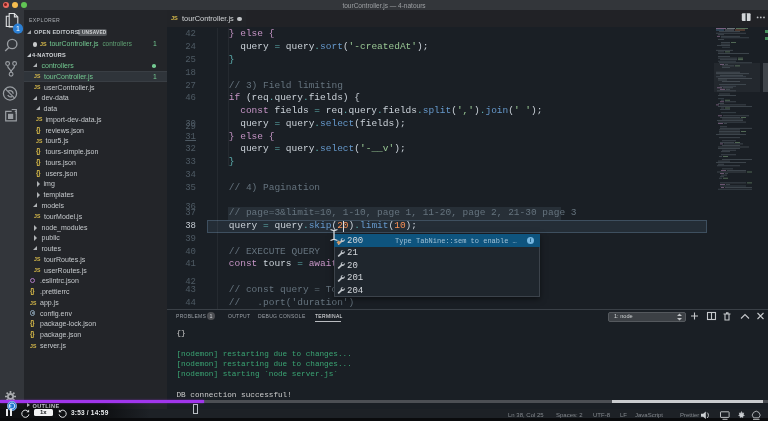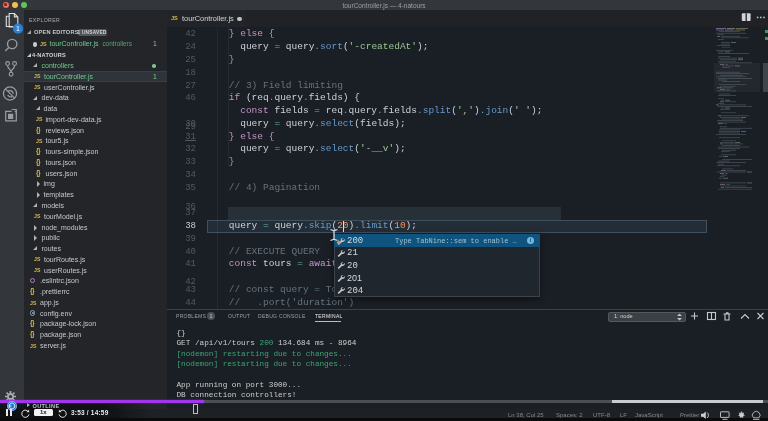--- a/index.html
+++ b/index.html
@@ -164,21 +164,21 @@
 <div class="cl" style="left:206.00px;top:130.64px;height:12.78px;line-height:12.78px;"><span style="color:">    </span><span style="color:#c594c5">} else {</span></div>
 <div class="gn" style="top:143.42px;height:12.78px;line-height:12.78px;color:#4e5a64;">32</div>
 <div class="cl" style="left:206.00px;top:143.42px;height:12.78px;line-height:12.78px;"><span style="color:">      </span><span style="color:#ccd3da">query </span><span style="color:#5fb3b3">=</span><span style="color:#ccd3da"> query</span><span style="color:#5fb3b3">.</span><span style="color:#6699cc">select</span><span style="color:#ccd3da">(</span><span style="color:#99c794">'-__v'</span><span style="color:#ccd3da">);</span></div>
 <div class="gn" style="top:156.20px;height:12.78px;line-height:12.78px;color:#4e5a64;">33</div>
 <div class="cl" style="left:206.00px;top:156.20px;height:12.78px;line-height:12.78px;"><span style="color:">    </span><span style="color:#5fb3b3">}</span></div>
 <div class="gn" style="top:168.98px;height:12.78px;line-height:12.78px;color:#4e5a64;">34</div>
 <div class="gn" style="top:181.76px;height:12.78px;line-height:12.78px;color:#4e5a64;">35</div>
 <div class="cl" style="left:206.00px;top:181.76px;height:12.78px;line-height:12.78px;"><span style="color:">    </span><span style="color:#65737e">// 4) Pagination</span></div>
 <div class="gn" style="top:201px;height:12.78px;line-height:12.78px;color:#4e5a64;">36</div>
 <div class="gn" style="top:207.32px;height:12.78px;line-height:12.78px;color:#4e5a64;">37</div>
-<div class="cl" style="left:206.00px;top:207.32px;height:12.78px;line-height:12.78px;"><span style="color:">    </span></div>
+<div class="cl" style="left:206.00px;top:207.32px;height:12.78px;line-height:12.78px;"><span style="color:">    </span><span style="color:#65737e">// page=3&amp;limit=10, 1-10, page 1, 11-20, page 2, 21-30 page 3</span></div>
 <div class="gn" style="top:220.10px;height:12.78px;line-height:12.78px;color:#c5ccd3;">38</div>
 <div class="cl" style="left:206.00px;top:220.10px;height:12.78px;line-height:12.78px;"><span style="color:">    </span><span style="color:#ccd3da">query </span><span style="color:#5fb3b3">=</span><span style="color:#ccd3da"> query</span><span style="color:#5fb3b3">.</span><span style="color:#6699cc">skip</span><span style="color:#ccd3da">(</span><span style="color:#f99157">20</span><span style="color:#ccd3da">)</span><span style="color:#5fb3b3">.</span><span style="color:#6699cc">limit</span><span style="color:#ccd3da">(</span><span style="color:#f99157">10</span><span style="color:#ccd3da">);</span></div>
 <div class="gn" style="top:232.88px;height:12.78px;line-height:12.78px;color:#4e5a64;">39</div>
 <div class="gn" style="top:245.66px;height:12.78px;line-height:12.78px;color:#4e5a64;">40</div>
 <div class="cl" style="left:206.00px;top:245.66px;height:12.78px;line-height:12.78px;"><span style="color:">    </span><span style="color:#65737e">// EXECUTE QUERY</span></div>
 <div class="gn" style="top:258.44px;height:12.78px;line-height:12.78px;color:#4e5a64;">41</div>
 <div class="cl" style="left:206.00px;top:258.44px;height:12.78px;line-height:12.78px;"><span style="color:">    </span><span style="color:#c594c5">const</span><span style="color:#ccd3da"> tours </span><span style="color:#5fb3b3">=</span><span style="color:#ccd3da"> </span><span style="color:#c594c5">await</span><span style="color:#ccd3da"> query;</span></div>
 <div class="gn" style="top:276px;height:12.78px;line-height:12.78px;color:#4e5a64;">42</div>
 <div class="gn" style="top:284.00px;height:12.78px;line-height:12.78px;color:#4e5a64;">43</div>
 <div class="cl" style="left:206.00px;top:284.00px;height:12.78px;line-height:12.78px;"><span style="color:">    </span><span style="color:#65737e">// const query = Tour.find()</span></div>
@@ -327,21 +327,21 @@
       <svg width="8" height="8" viewBox="0 0 16 16" style="position:absolute;left:0;top:0;">
         <path fill="#c0c5ca" d="M13.2 2.2a4.2 4.2 0 0 0-5.6 5.2L2.3 12.7a1.7 1.7 0 1 0 2.4 2.4l5.3-5.3a4.2 4.2 0 0 0 5.2-5.6L12.5 6.9l-2.4-.6-.6-2.4z"></path>
       </svg>
     </div>
 <div class="abs" style="left:347px;top:260.60px;font-family:Liberation Mono,monospace;font-size:9px;color:#d4d8dc;">20</div>
 <div class="abs" style="left:337px;top:273.85px;width:8px;height:8px;">
       <svg width="8" height="8" viewBox="0 0 16 16" style="position:absolute;left:0;top:0;">
         <path fill="#c0c5ca" d="M13.2 2.2a4.2 4.2 0 0 0-5.6 5.2L2.3 12.7a1.7 1.7 0 1 0 2.4 2.4l5.3-5.3a4.2 4.2 0 0 0 5.2-5.6L12.5 6.9l-2.4-.6-.6-2.4z"></path>
       </svg>
     </div>
-<div class="abs" style="left:347px;top:273.05px;font-family:Liberation Sans, sans-serif;font-size:9px;color:#d4d8dc;">201</div>
+<div class="abs" style="left:347px;top:273.05px;font-family:Liberation Mono, monospace;font-size:9px;color:#d4d8dc;">201</div>
 <div class="abs" style="left:337px;top:286.30px;width:8px;height:8px;">
       <svg width="8" height="8" viewBox="0 0 16 16" style="position:absolute;left:0;top:0;">
         <path fill="#c0c5ca" d="M13.2 2.2a4.2 4.2 0 0 0-5.6 5.2L2.3 12.7a1.7 1.7 0 1 0 2.4 2.4l5.3-5.3a4.2 4.2 0 0 0 5.2-5.6L12.5 6.9l-2.4-.6-.6-2.4z"></path>
       </svg>
     </div>
 <div class="abs" style="left:347px;top:285.50px;font-family:Liberation Mono,monospace;font-size:9px;color:#d4d8dc;">204</div>
 <div class="abs" style="left:395px;top:236.70px;font-family:Liberation Mono,monospace;font-size:7px;color:#9fc0d5;white-space:nowrap;">Type TabNine::sem to enable …</div>
 <div class="abs" style="left:527px;top:236.90px;width:7px;height:7px;border-radius:50%;background:#75b6e0;color:#0b4c72;font-size:5.5px;font-weight:bold;text-align:center;line-height:7px;font-family:Liberation Serif,serif;font-style:italic;">i</div>
 <svg class="abs" style="left:329px;top:228px;" width="10" height="14" viewBox="0 0 10 14">
 <g stroke="#d6dade" stroke-width="1.3" fill="none">
@@ -363,25 +363,24 @@
     </svg>
 <svg class="abs" style="left:690px;top:310.5px;" width="78" height="12" viewBox="0 0 78 12" fill="none" stroke="#c6c9cc" stroke-width="1.1">
 <path d="M4.5 1.5 v7 M1 5 h7"></path>
 <rect x="17.5" y="1.5" width="8" height="7"></rect>
       <line x1="21.5" y1="1.5" x2="21.5" y2="8.5"></line>
 <path d="M33.5 3 h7 M35 3 v6 h4 v-6 M36.5 3 v-1.2 h1.5 v1.2"></path>
 <path d="M51 7.5 l4 -4 l4 4"></path>
 <path d="M67.5 2 l6 6 M73.5 2 l-6 6"></path>
 </svg>
 <div class="tl" style="top:327.90px;height:10.33px;line-height:10.33px;">{}</div>
-<div class="tl" style="top:338.23px;height:10.33px;line-height:10.33px;">GET /api/v1/tours <span style="color:#3aa473">200</span> 134.684 ms - 8964</div>
 <div class="tl" style="top:348.56px;height:10.33px;line-height:10.33px;"><span style="color:#3aa473">[nodemon] restarting due to changes...</span></div>
 <div class="tl" style="top:358.89px;height:10.33px;line-height:10.33px;"><span style="color:#3aa473">[nodemon] restarting due to changes...</span></div>
-<div class="tl" style="top:379.55px;height:10.33px;line-height:10.33px;">App running on port 3000...</div>
-<div class="tl" style="top:389.88px;height:10.33px;line-height:10.33px;">DB connection controllers!</div>
+<div class="tl" style="top:369.22px;height:10.33px;line-height:10.33px;"><span style="color:#3aa473">[nodemon] starting `node server.js`</span></div>
+<div class="tl" style="top:389.88px;height:10.33px;line-height:10.33px;">DB connection successful!</div>
 <div class="abs" style="left:193px;top:404.3px;width:5.2px;height:9.6px;border:1px solid #b9bec3;"></div>
 <div class="abs" style="left:508px;top:411.8px;font-size:6px;color:#84898e;">Ln 38, Col 25</div>
 <div class="abs" style="left:556px;top:411.8px;font-size:6px;color:#84898e;">Spaces: 2</div>
 <div class="abs" style="left:593px;top:411.8px;font-size:6px;color:#84898e;">UTF-8</div>
 <div class="abs" style="left:620px;top:411.8px;font-size:6px;color:#84898e;">LF</div>
 <div class="abs" style="left:635px;top:411.8px;font-size:6px;color:#84898e;">JavaScript</div>
 <div class="abs" style="left:680px;top:411.8px;font-size:6px;color:#84898e;">Prettier</div>
 <svg class="abs" style="left:699px;top:409.5px;" width="68" height="11" viewBox="0 0 68 11" fill="none">
 <g fill="#cdd0d3">
         <path d="M2 3.8 h2.2 l2.6 -2.2 v7.4 l-2.6 -2.2 h-2.2 z"></path>

